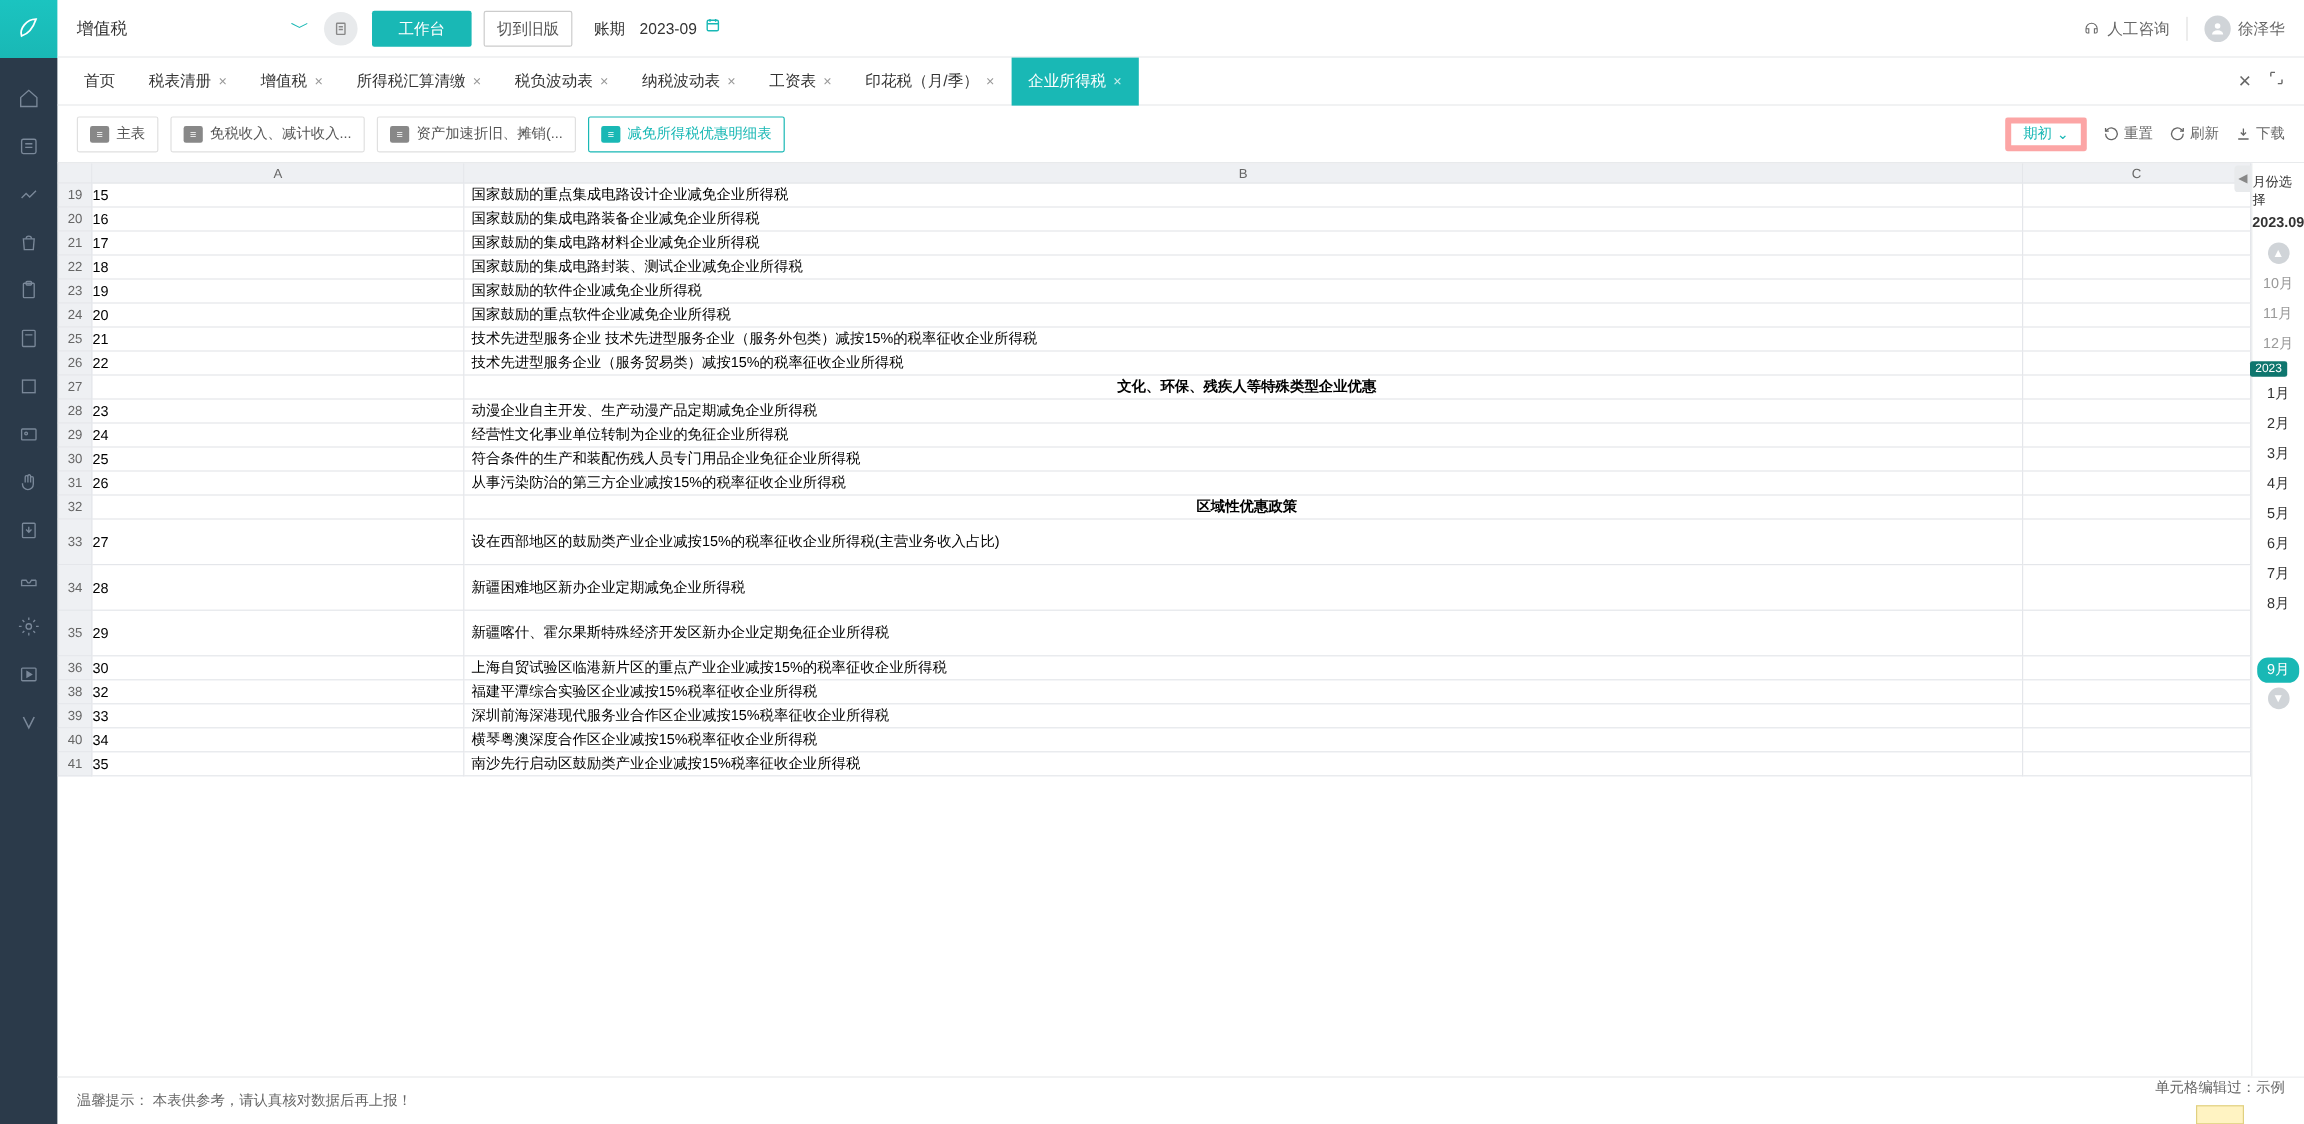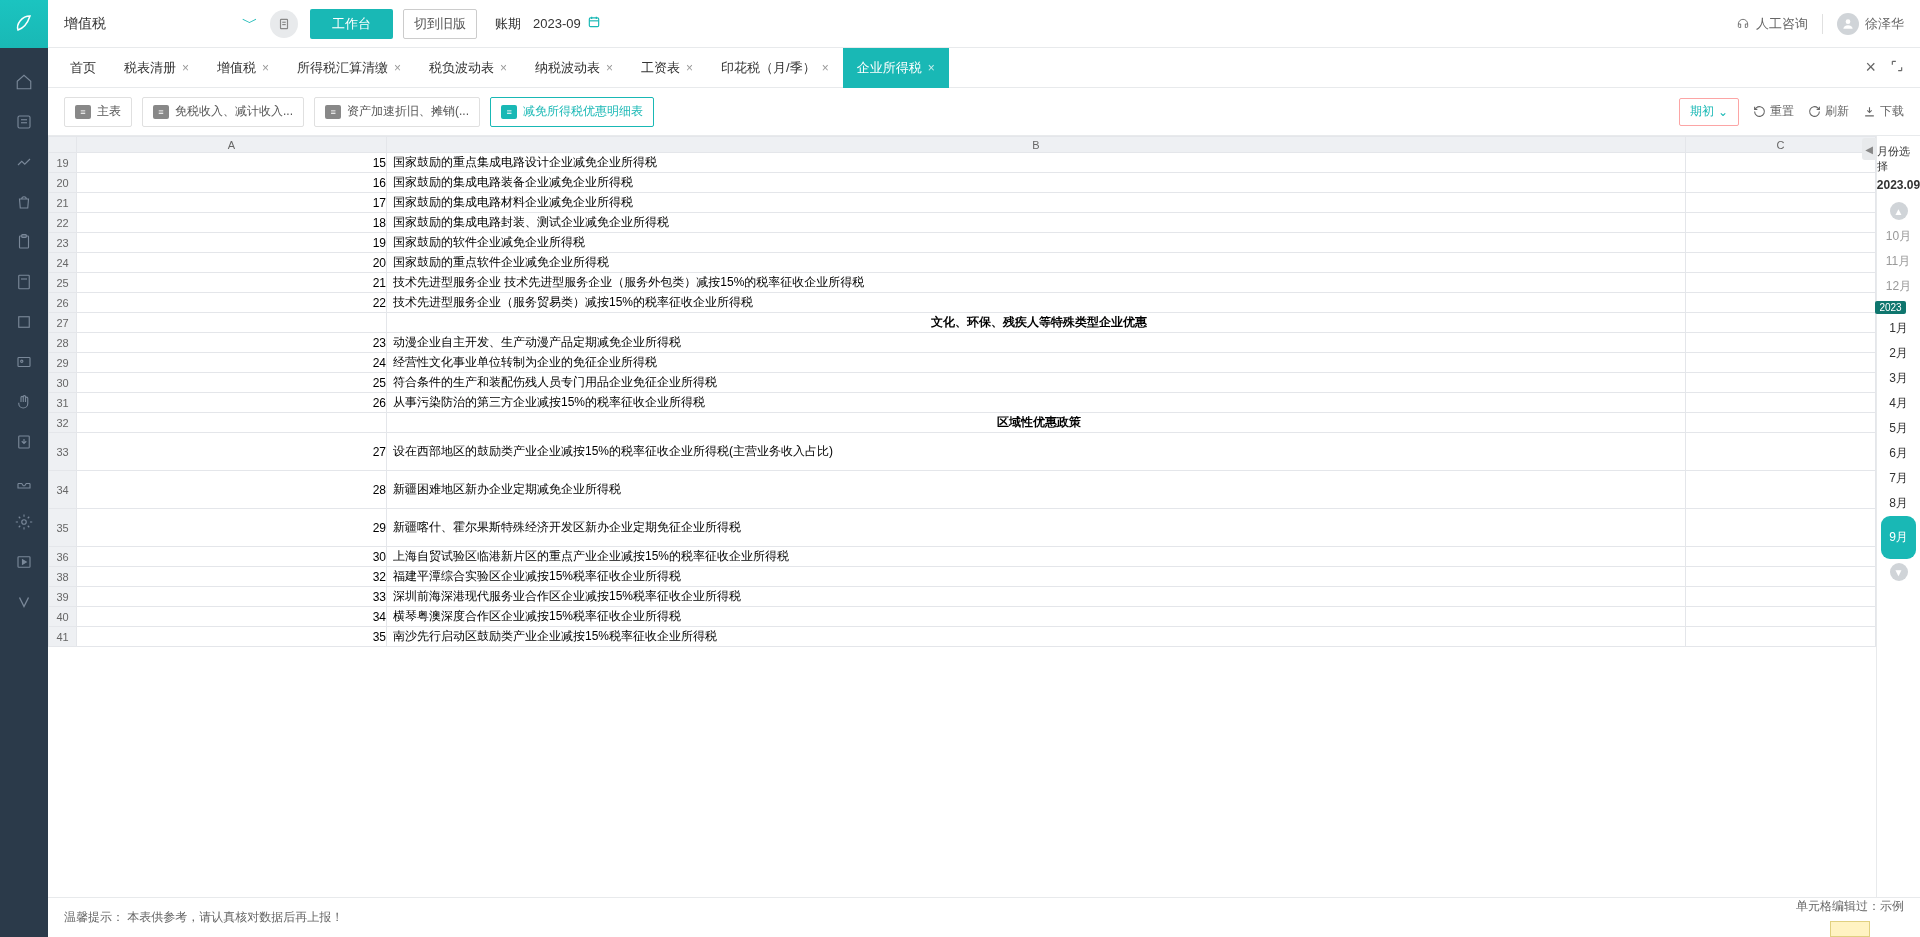--- a/index.html
+++ b/index.html
@@ -33,44 +33,44 @@
 .tab .tx{color:#999;font-size:12px;}
 .tab.active .tx{color:#c8eeec;}
 .tabs-end{margin-left:auto;display:flex;align-items:center;gap:14px;padding-right:8px;}
 .tabs-end .ico{color:#666;cursor:pointer;}
 .subtoolbar{height:48px;display:flex;align-items:center;padding:0 16px;gap:10px;border-bottom:1px solid #e8eaec;}
 .sheet-tab{display:flex;align-items:center;gap:6px;height:30px;padding:0 10px;border:1px solid #e0e0e0;border-radius:2px;font-size:12px;color:#555;cursor:pointer;background:#fff;}
 .sheet-tab.active{border-color:#19b8b5;color:#19b8b5;}
 .sheet-tab .badge{width:16px;height:14px;background:#888;color:#fff;font-size:9px;border-radius:2px;display:flex;align-items:center;justify-content:center;}
 .sheet-tab.active .badge{background:#19b8b5;}
 .st-right{margin-left:auto;display:flex;align-items:center;gap:14px;}
-.btn-sm{display:flex;align-items:center;gap:4px;height:28px;padding:0 10px;border:1px solid #fca5a5;color:#19b8b5;border-radius:2px;font-size:12px;cursor:pointer;background:#fff;}
+.btn-sm{display:flex;align-items:center;gap:4px;height:28px;padding:0 10px;border:5px solid #fca5a5;color:#19b8b5;border-radius:2px;font-size:12px;cursor:pointer;background:#fff;}
 .link-sm{display:flex;align-items:center;gap:4px;color:#666;font-size:12px;cursor:pointer;justify-content:center;}
 .content{flex:1;display:flex;min-height:0;position:relative;}
 .grid-wrap{flex:1;overflow:auto;padding:0 0 0 0;position:relative;}
 .grid{border-collapse:collapse;width:100%;table-layout:fixed;}
 .grid th,.grid td{border:1px solid #e4e6ea;font-size:12px;height:20px;}
 .grid thead th{background:#eef0f3;color:#666;font-weight:normal;text-align:center;height:16px;font-size:11px;}
 .grid .rn{width:28px;text-align:center;background:#eef0f3;color:#666;font-size:11px;}
-.grid .colA{width:310px;text-align:right;}
+.grid .colA{width:310px;text-align:left;}
 .grid .colB{padding-left:6px;text-align:left;}
 .grid .colC{width:190px;text-align:right;padding-right:6px;}
 .grid .hdrrow td.colB{text-align:center;font-weight:bold;}
 .tallrow td{height:38px;}
 .footer{height:40px;display:flex;align-items:center;padding:12px 16px;font-size:12px;color:#666;border-top:1px solid #e8eaec;justify-content:center;}
 .footer .fr{margin-left:auto;display:flex;align-items:center;gap:6px;flex-direction:column;}
 .legend-box{width:40px;height:16px;background:#fff3c2;border:1px solid #e0d080;}
 .month-panel{width:44px;background:#fff;border-left:1px solid #e8eaec;display:flex;flex-direction:column;align-items:center;padding-top:4px;font-size:12px;}
 .mp-title{font-size:11px;color:#333;padding:4px 0;}
 .mp-cur{font-size:12px;font-weight:bold;color:#333;padding-bottom:6px;}
 .mp-arrow{width:18px;height:18px;border-radius:50%;background:#d0d4d8;color:#fff;display:flex;align-items:center;justify-content:center;margin:4px 0;cursor:pointer;font-size:10px;}
 .mp-item{padding:4px 0;color:#999;cursor:pointer;font-size:12px;}
 .mp-year{background:#0f766e;color:#fff;padding:1px 4px;border-radius:2px;font-size:10px;margin:2px 12px;position:relative;left:-8px;}
 .mp-item.dark{color:#333;}
-.mp-item.active{background:#19b8b5;color:#fff;border-radius:9px;padding:13px 8px;}
+.mp-item.active{background:#19b8b5;color:#fff;border-radius:9px;padding:2px 8px;margin-top:32px;}
 .corner{width:28px;background:#eef0f3;border:1px solid #e4e6ea;}
 .panel-toggle{position:absolute;right:0;top:2px;width:14px;height:22px;background:#e8eaec;border-radius:3px 0 0 3px;display:flex;align-items:center;justify-content:center;color:#888;font-size:10px;cursor:pointer;}
 </style>
 </head>
 <body>
 
 <div class="app">
   <div class="left-rail">
     <div class="logo-box">
       <svg viewBox="0 0 24 24" fill="none" stroke="#fff" stroke-width="1.5">

